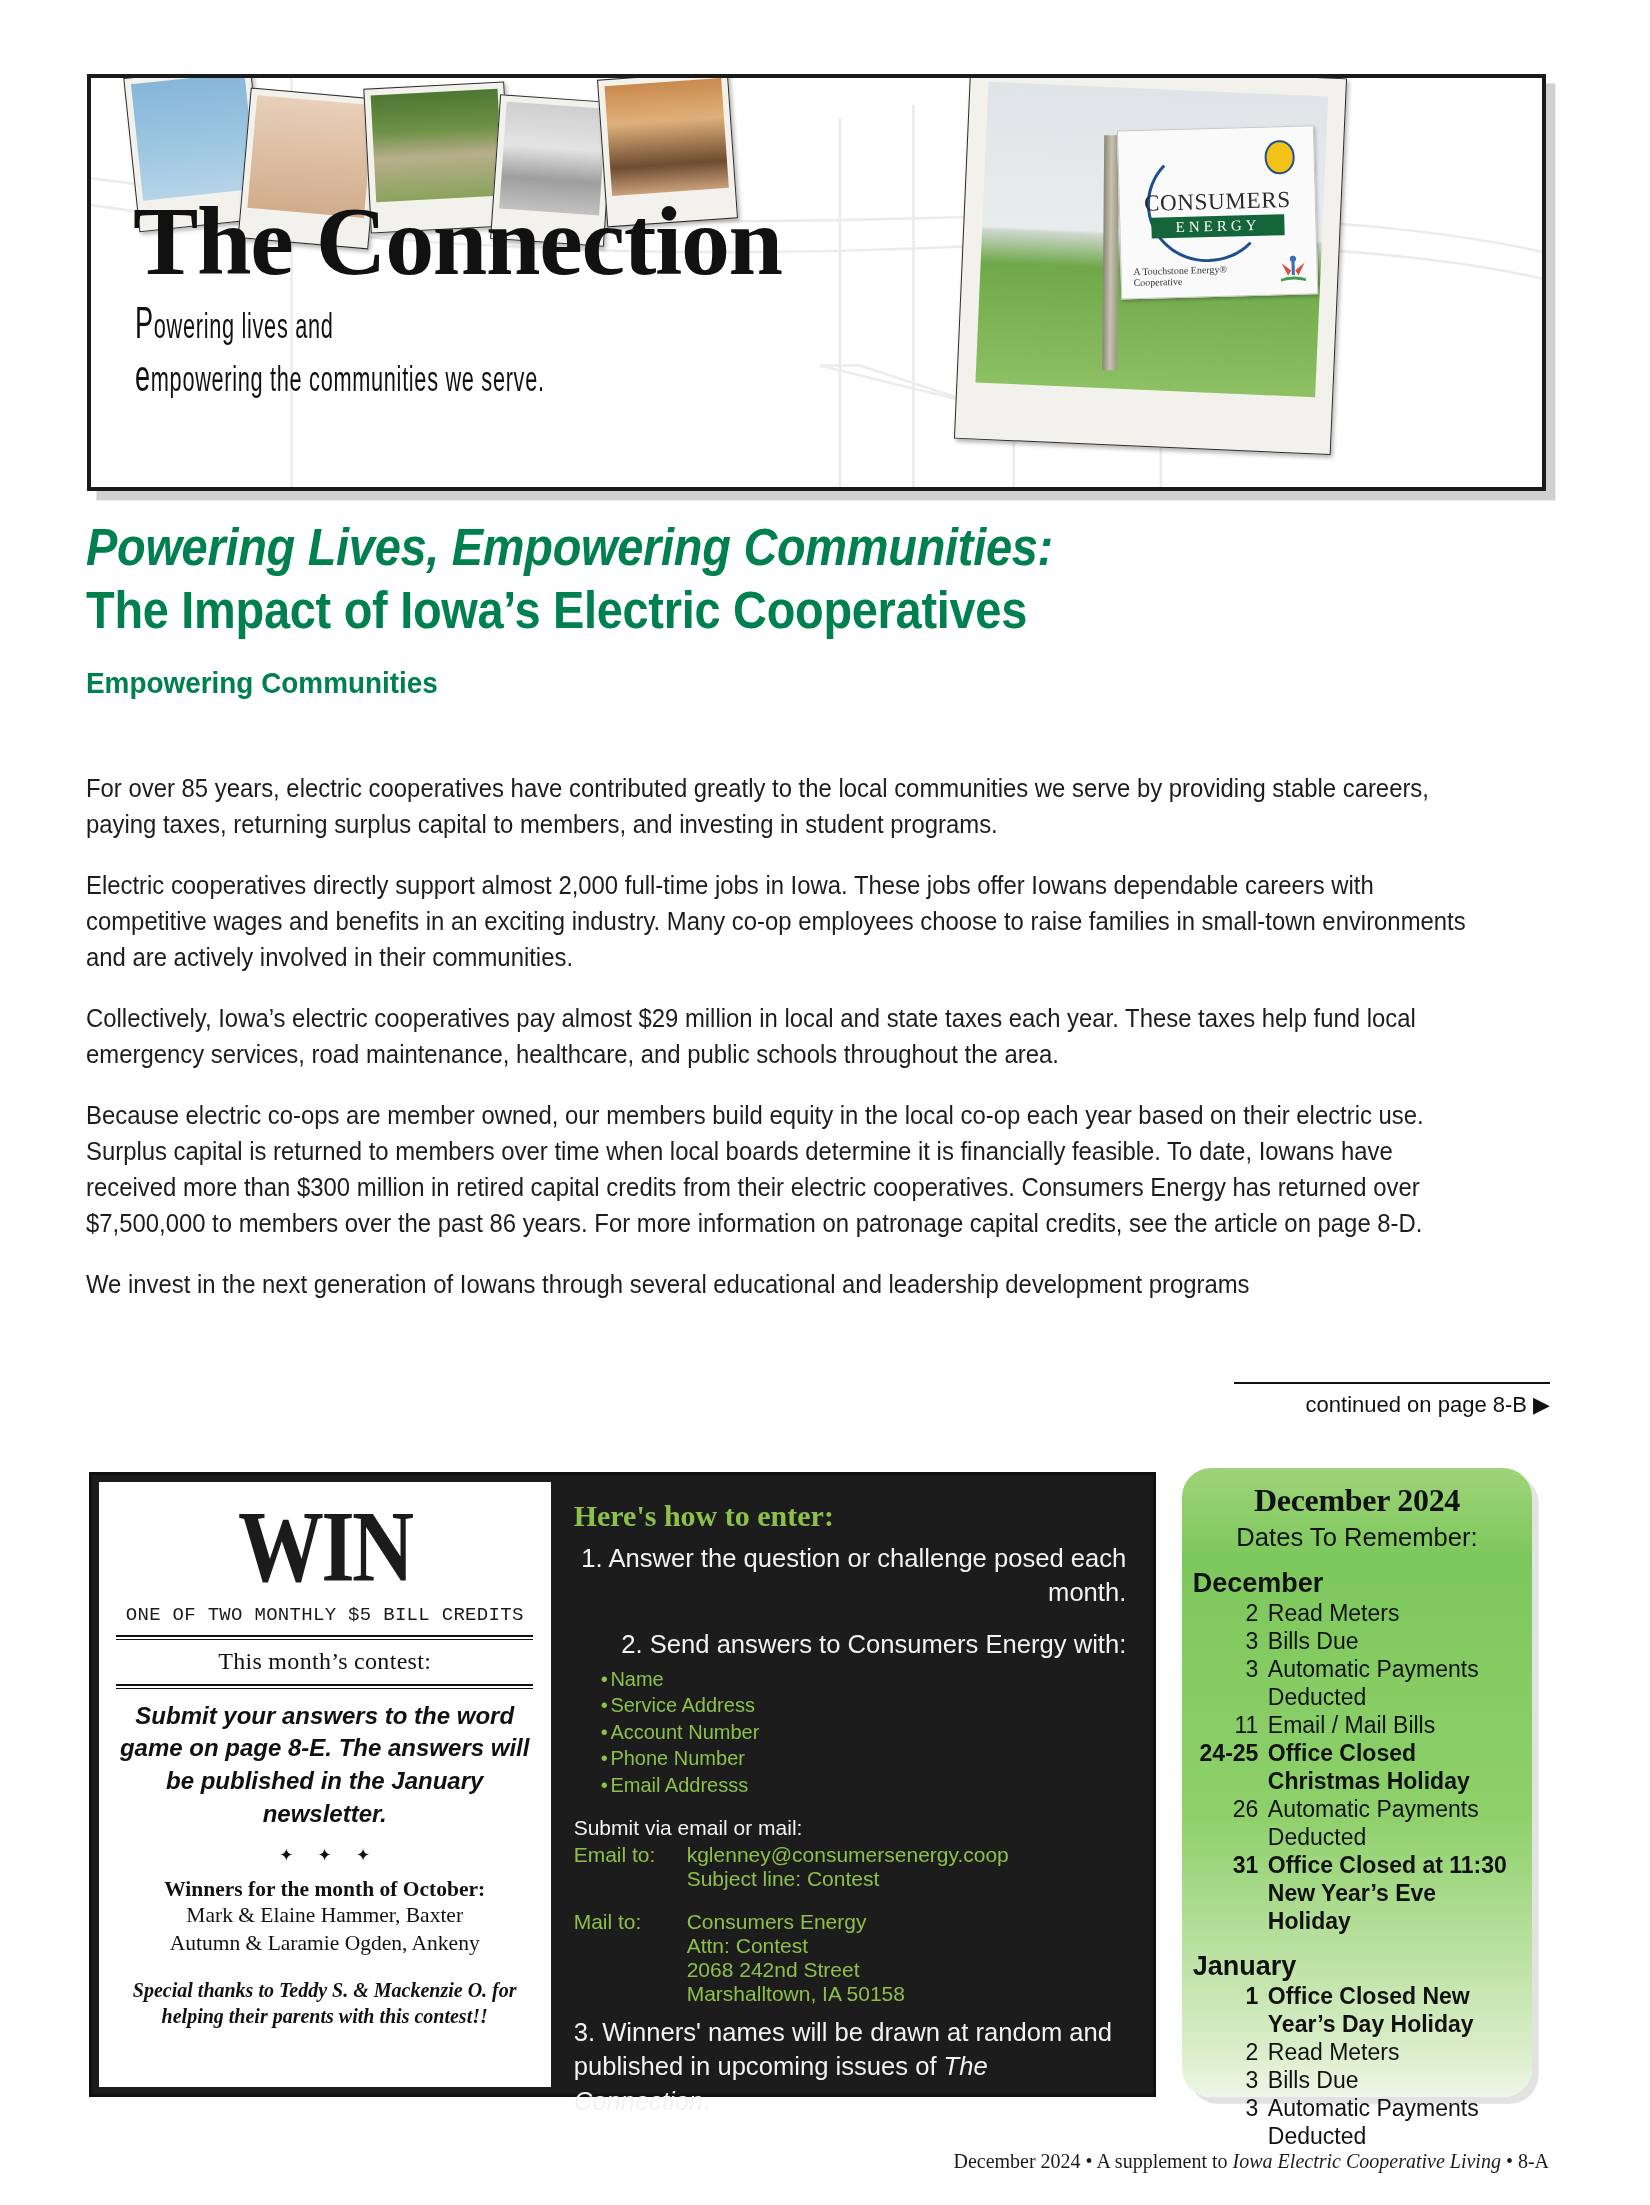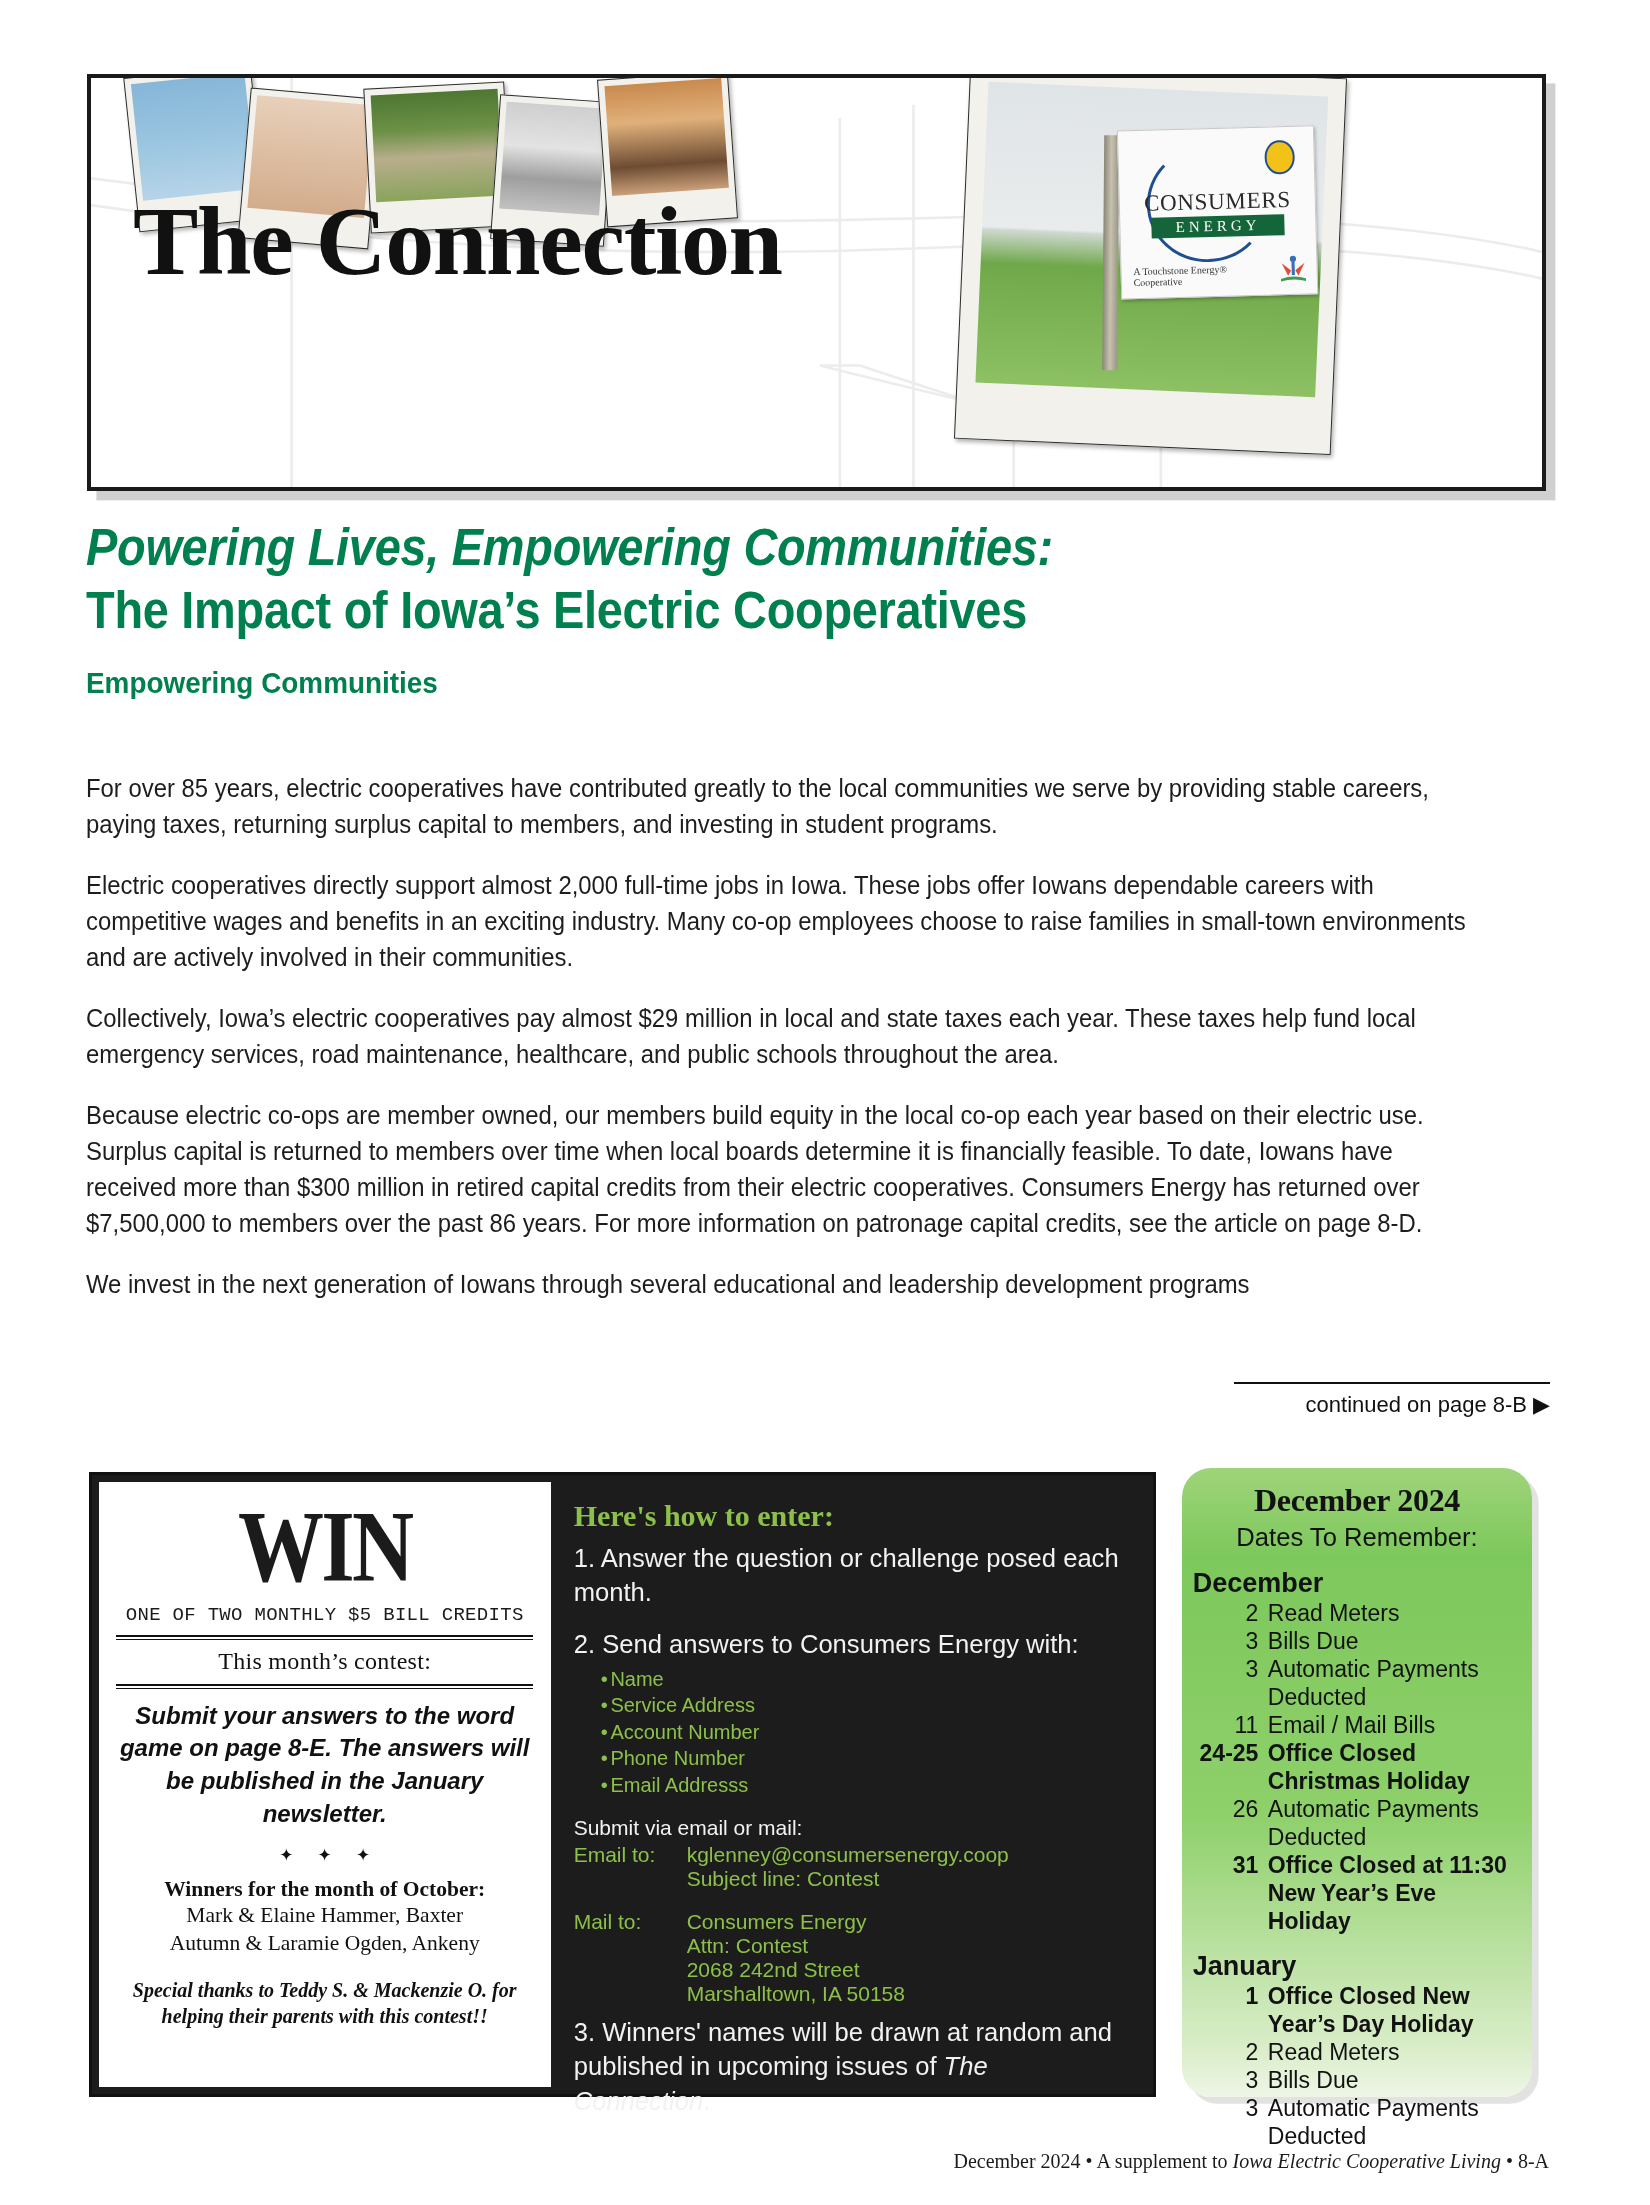--- a/index.html
+++ b/index.html
@@ -185,21 +185,21 @@
   .thanks { font-family:"Liberation Serif", serif; font-style: italic; font-weight:bold;
             font-size: 20px; color:#111; line-height:1.28; margin-top: 20px; }
 
   .enter-col { flex: 1; padding: 17.5px 20px 6.7px 23px; color: #ffffff; }
   .enter-hd {
     font-family: "Liberation Serif", serif; font-weight: bold; font-size: 30px;
     color: #8cc04a; margin-bottom: 8px;
   }
   .enter-step {
     font-family: "Liberation Sans Narrow", "Liberation Sans", sans-serif;
-    font-size: 25.6px; color: #f2f2f2; line-height: 1.34; margin-bottom: 17.5px;
+    font-size: 25.6px; color: #f2f2f2; line-height: 1.34; margin-bottom: 17.5px; text-align: right;
   }
   .bullets { margin: 0 0 17.5px 27px; }
   .bullets li {
     list-style: none;
     font-family: "Liberation Sans Narrow", "Liberation Sans", sans-serif;
     font-size: 20px; color: #8cc04a; line-height: 1.33;
   }
   .bullets li::before { content: "\2022"; margin-right: 2.7px; }
   .submit-hd {
     font-family: "Liberation Sans Narrow", "Liberation Sans", sans-serif;
@@ -309,20 +309,24 @@
             <rect x="27" y="17" width="6" height="26" fill="#3a6fb5"></rect>
             <path d="M8 20 L26 34 L20 44 Z" fill="#d94f3d"></path>
             <path d="M52 20 L34 34 L40 44 Z" fill="#d94f3d"></path>
             <path d="M6 50 Q30 42 54 50 L54 55 Q30 48 6 55 Z" fill="#3f9b4f"></path>
           </svg>
         </div>
       </div>
     </div>
 
     <div class="masthead-title">The Connection</div>
+    <div class="masthead-tagline">
+      <div>Powering lives and</div>
+      <div>empowering the communities we serve.</div>
+    </div>
   </div>
 
   <div class="hl-wrap">
     <div class="hl1">Powering Lives, Empowering Communities:</div>
     <div class="hl2">The Impact of Iowa’s Electric Cooperatives</div>
     <div class="subhead">Empowering Communities</div>
   </div>
 
   <div class="body-wrap">
     <p>For over 85 years, electric cooperatives have contributed greatly to the local communities we serve by providing stable careers, paying taxes, returning surplus capital to members, and investing in student programs.</p>

